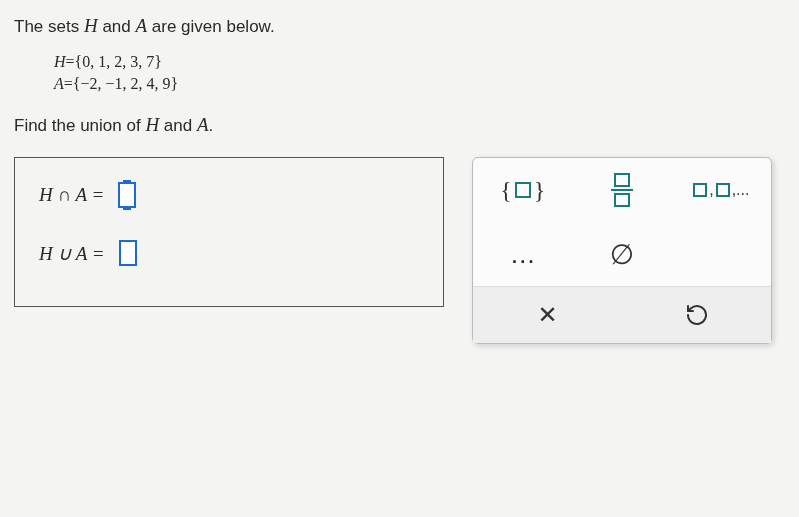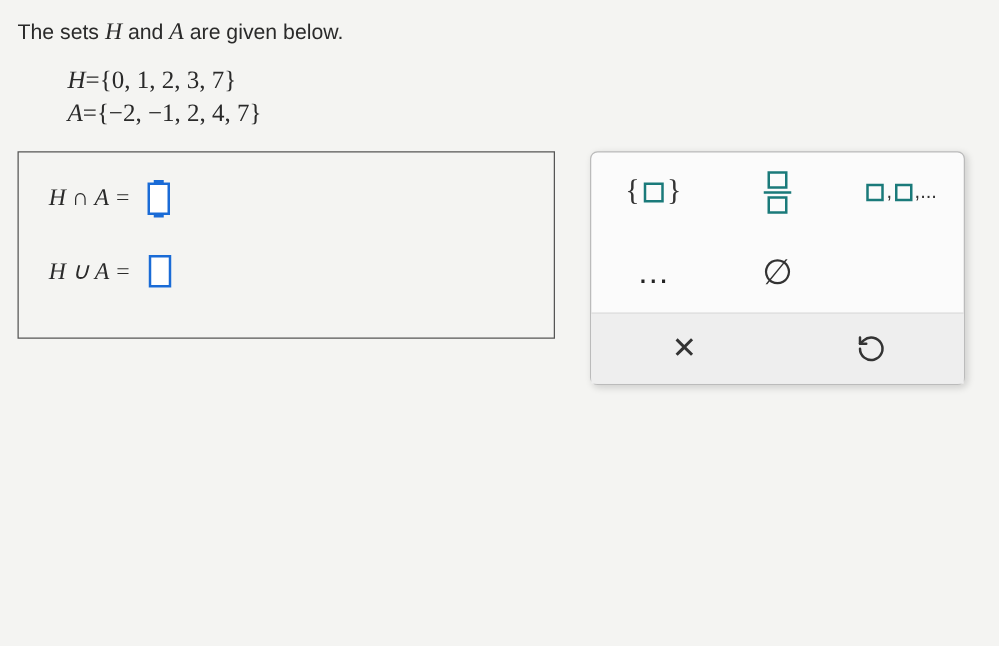--- a/index.html
+++ b/index.html
@@ -8,21 +8,21 @@
       font-size: 17px;
       color: #2a2a2a;
       background: #f4f4f2;
       width: 799px;
       height: 517px;
       padding: 12px 14px;
       overflow: hidden;
     }
     .line { margin-bottom: 8px; line-height: 1.5; }
     .math-italic { font-style: italic; font-family: 'Times New Roman', serif; font-size: 19px; }
-    .sets-block { margin: 12px 0 18px 40px; font-family: 'Times New Roman', serif; font-size: 20px; font-style: italic; }
+    .sets-block { margin: 12px 0 18px 40px; font-family: 'Times New Roman', serif; font-size: 16px; font-style: italic; }
     .sets-block .row { margin-bottom: 4px; }
     .roman { font-style: normal; }
     .instructions p { margin-bottom: 6px; line-height: 1.5; }
     .answer-panel-wrap { display: flex; gap: 28px; margin-top: 18px; align-items: flex-start; }
     .answer-box {
       border: 1px solid #555;
       width: 430px;
       padding: 24px 24px 28px 24px;
       background: #f4f4f2;
     }
@@ -98,25 +98,26 @@
 
 <p class="line">
   The sets <span class="math-italic">H</span> and <span class="math-italic">A</span> are given below.
 </p>
 
 <div class="sets-block">
   <div class="row">
     <span>H</span><span class="roman">=</span><span class="roman">{0, 1, 2, 3, 7}</span>
   </div>
   <div class="row">
-    <span>A</span><span class="roman">=</span><span class="roman">{−2, −1, 2, 4, 7}</span>
+    <span>A</span><span class="roman">=</span><span class="roman">{−2, −1, 2, 4, 9}</span>
   </div>
 </div>
 
 <div class="instructions">
+  <p>Find the union of <span class="math-italic">H</span> and <span class="math-italic">A</span>.</p>
 </div>
 
 <div class="answer-panel-wrap">
   <div class="answer-box">
     <div class="answer-row">
       <span>H ∩ A =</span>
       <span class="input-box active"></span>
     </div>
     <div class="answer-row">
       <span>H ∪ A =</span>

